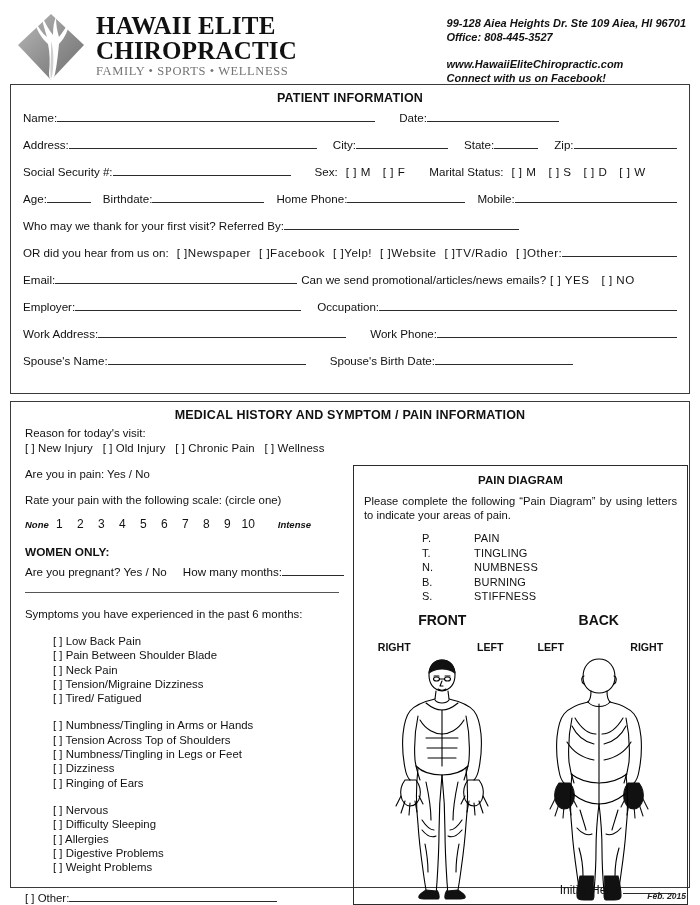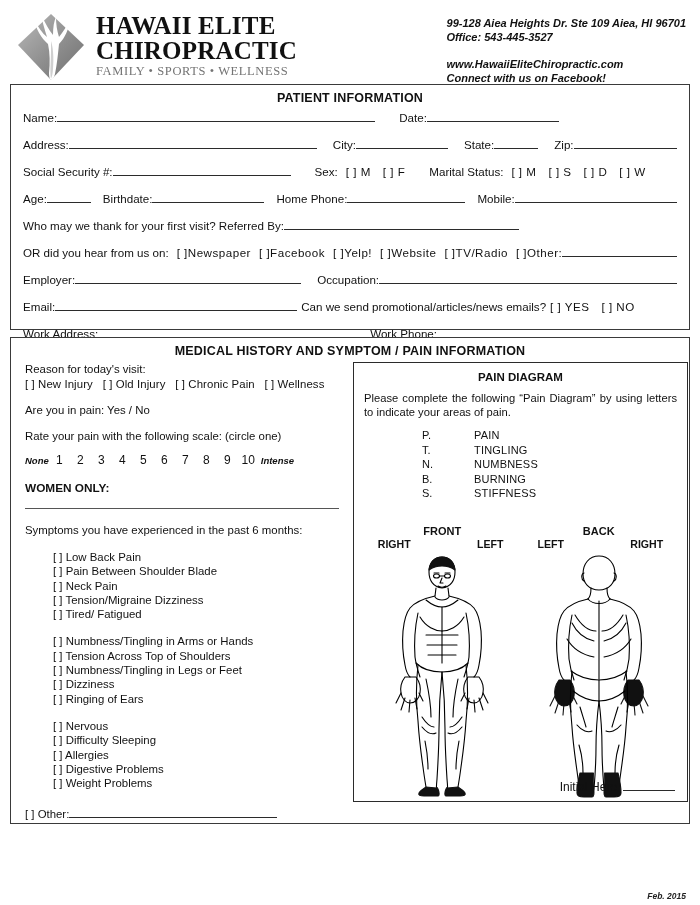--- a/index.html
+++ b/index.html
@@ -84,21 +84,21 @@
   .panel-title {
     text-align: center;
     font-weight: bold;
     font-size: 12.5px;
     letter-spacing: 0.2px;
     padding: 6px 0 4px 0;
   }
 
   
   #patient-panel {
-    height: 246px;
+    height: 310px;
     padding: 0 12px;
   }
   .row {
     display: flex;
     align-items: baseline;
     font-size: 11.6px;
     line-height: 14px;
     margin-bottom: 11px;
     white-space: nowrap;
   }
@@ -118,21 +118,21 @@
 
   
   #medical-panel {
     height: 487px;
     margin-top: 7px;
     padding: 0 10px;
     position: relative;
   }
   .med-body {
     display: flex;
-    align-items: flex-start;
+    align-items: flex-end;
   }
   .med-left {
     width: 320px;
     flex: 0 0 320px;
     padding-left: 4px;
     font-size: 11.4px;
     line-height: 14px;
   }
   .med-right {
     flex: 1 1 auto;
@@ -203,30 +203,30 @@
     margin: 0 0 6px 58px;
     font-size: 11px;
     line-height: 14.5px;
   }
   .legend-row { display: flex; }
   .legend-key { width: 52px; flex: 0 0 52px; }
   .legend-val { letter-spacing: 0.2px; }
   .fb-labels {
     display: flex;
     font-weight: bold;
-    font-size: 11px;
-    margin-top: 24px;
+    font-size: 14px;
+    margin-top: 8px;
   }
   .fb-labels .c {
     flex: 1 1 0;
     text-align: center;
   }
   .figs {
     display: flex;
-    margin-top: 0;
+    margin-top: 12px;
   }
   .fig-col {
     flex: 1 1 0;
     position: relative;
   }
   .side-lbls {
     display: flex;
     justify-content: center;
     align-items: center;
     font-size: 10.6px;
@@ -284,21 +284,21 @@
                  C36.4 65 36.2 60 36.6 53 C37 44 37.2 36 37 30 Z" fill="#cfcfcf"></path>
       </svg>
       <div class="brand-text">
         <div class="brand-line1">HAWAII ELITE</div>
         <div class="brand-line2">CHIROPRACTIC</div>
         <div class="brand-tag">FAMILY • SPORTS • WELLNESS</div>
       </div>
     </div>
     <div class="contact">
       <div>99-128 Aiea Heights Dr. Ste 109 Aiea, HI 96701</div>
-      <div>Office: 543-445-3527</div>
+      <div>Office: 808-445-3527</div>
       <div class="gap"></div>
       <div>www.HawaiiEliteChiropractic.com</div>
       <div>Connect with us on Facebook!</div>
     </div>
   </div>
 
   <div class="panel" id="patient-panel">
     <div class="panel-title">PATIENT INFORMATION</div>
 
     <div class="row">
@@ -374,36 +374,36 @@
       <span class="sp8"></span>
       <span class="cb">[  ]Website</span>
       <span class="sp8"></span>
       <span class="cb">[  ]TV/Radio</span>
       <span class="sp8"></span>
       <span class="cb">[  ]Other:</span>
       <span class="fill grow"></span>
     </div>
 
     <div class="row">
-      <span class="lbl">Employer:</span>
-      <span class="fill" style="width:226px"></span>
-      <span class="sp16"></span>
-      <span class="lbl">Occupation:</span>
-      <span class="fill grow"></span>
-    </div>
-
-    <div class="row">
       <span class="lbl">Email:</span>
       <span class="fill" style="width:242px"></span>
       <span class="sp4"></span>
       <span class="lbl">Can we send promotional/articles/news emails?</span>
       <span class="sp4"></span>
       <span class="cb">[  ] YES</span>
       <span class="sp12"></span>
       <span class="cb">[  ] NO</span>
+    </div>
+
+    <div class="row">
+      <span class="lbl">Employer:</span>
+      <span class="fill" style="width:226px"></span>
+      <span class="sp16"></span>
+      <span class="lbl">Occupation:</span>
+      <span class="fill grow"></span>
     </div>
 
     <div class="row">
       <span class="lbl">Work Address:</span>
       <span class="fill" style="width:248px"></span>
       <span class="sp24"></span>
       <span class="lbl">Work Phone:</span>
       <span class="fill grow"></span>
     </div>
 
@@ -445,25 +445,31 @@
             <span class="num">1</span>
             <span class="num">2</span>
             <span class="num">3</span>
             <span class="num">4</span>
             <span class="num">5</span>
             <span class="num">6</span>
             <span class="num">7</span>
             <span class="num">8</span>
             <span class="num">9</span>
             <span class="num">10</span>
-            <span class="end" style="margin-left:2px">Intense</span>
+            <span class="end" style="margin-left:19px">Intense</span>
           </div>
         </div>
 
         <div class="women-hd">WOMEN ONLY:</div>
+        <div class="row" style="margin-bottom:0">
+          <span class="lbl">Are you pregnant?  Yes / No</span>
+          <span class="sp16"></span>
+          <span class="lbl">How many months:</span>
+          <span class="fill" style="width:62px"></span>
+        </div>
 
         <hr class="hr-sep">
 
         <div class="sym-intro">Symptoms you have experienced in the past 6 months:</div>
 
         <div class="sym-list">
           <div class="sym-item">[ ]  Low Back Pain</div>
           <div class="sym-item">[ ]  Pain Between Shoulder Blade</div>
           <div class="sym-item">[ ]  Neck Pain</div>
           <div class="sym-item">[ ]  Tension/Migraine Dizziness</div>

